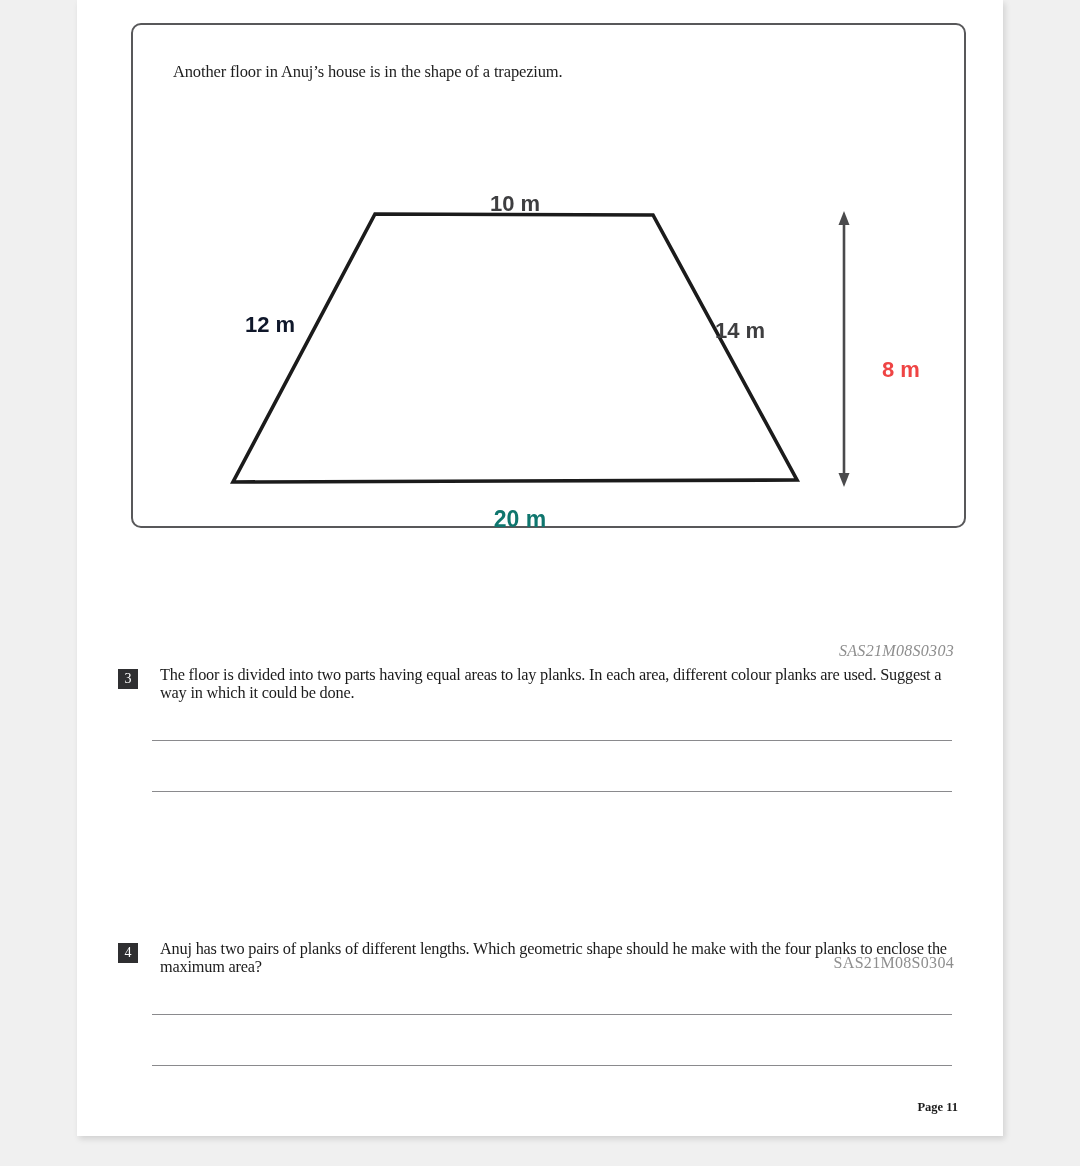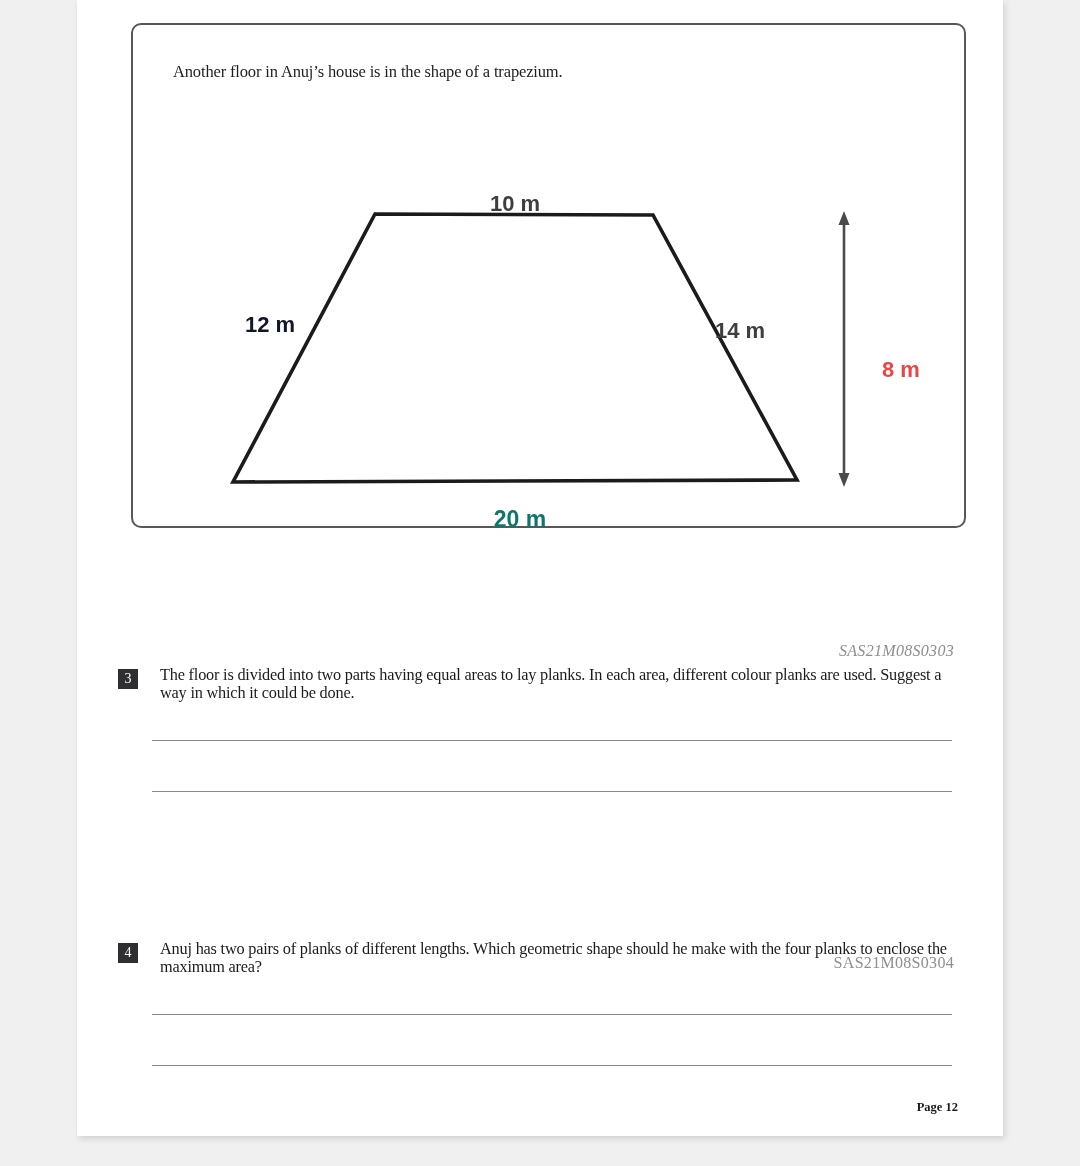--- a/index.html
+++ b/index.html
@@ -184,15 +184,15 @@
 
   <div class="qblock" style="top:940px;">
     <div class="qnum">4</div>
     <div class="qtext">Anuj has two pairs of planks of different lengths. Which geometric shape should he make with the four planks to enclose the maximum area?</div>
   </div>
 
   <div class="ansline" style="top: 1014px;"></div>
   <div class="ansline" style="top: 1065px;"></div>
 
 
-  <div id="footer-page">Page 12</div>
+  <div id="footer-page">Page 11</div>
 
 </div>
 
 </body></html>

